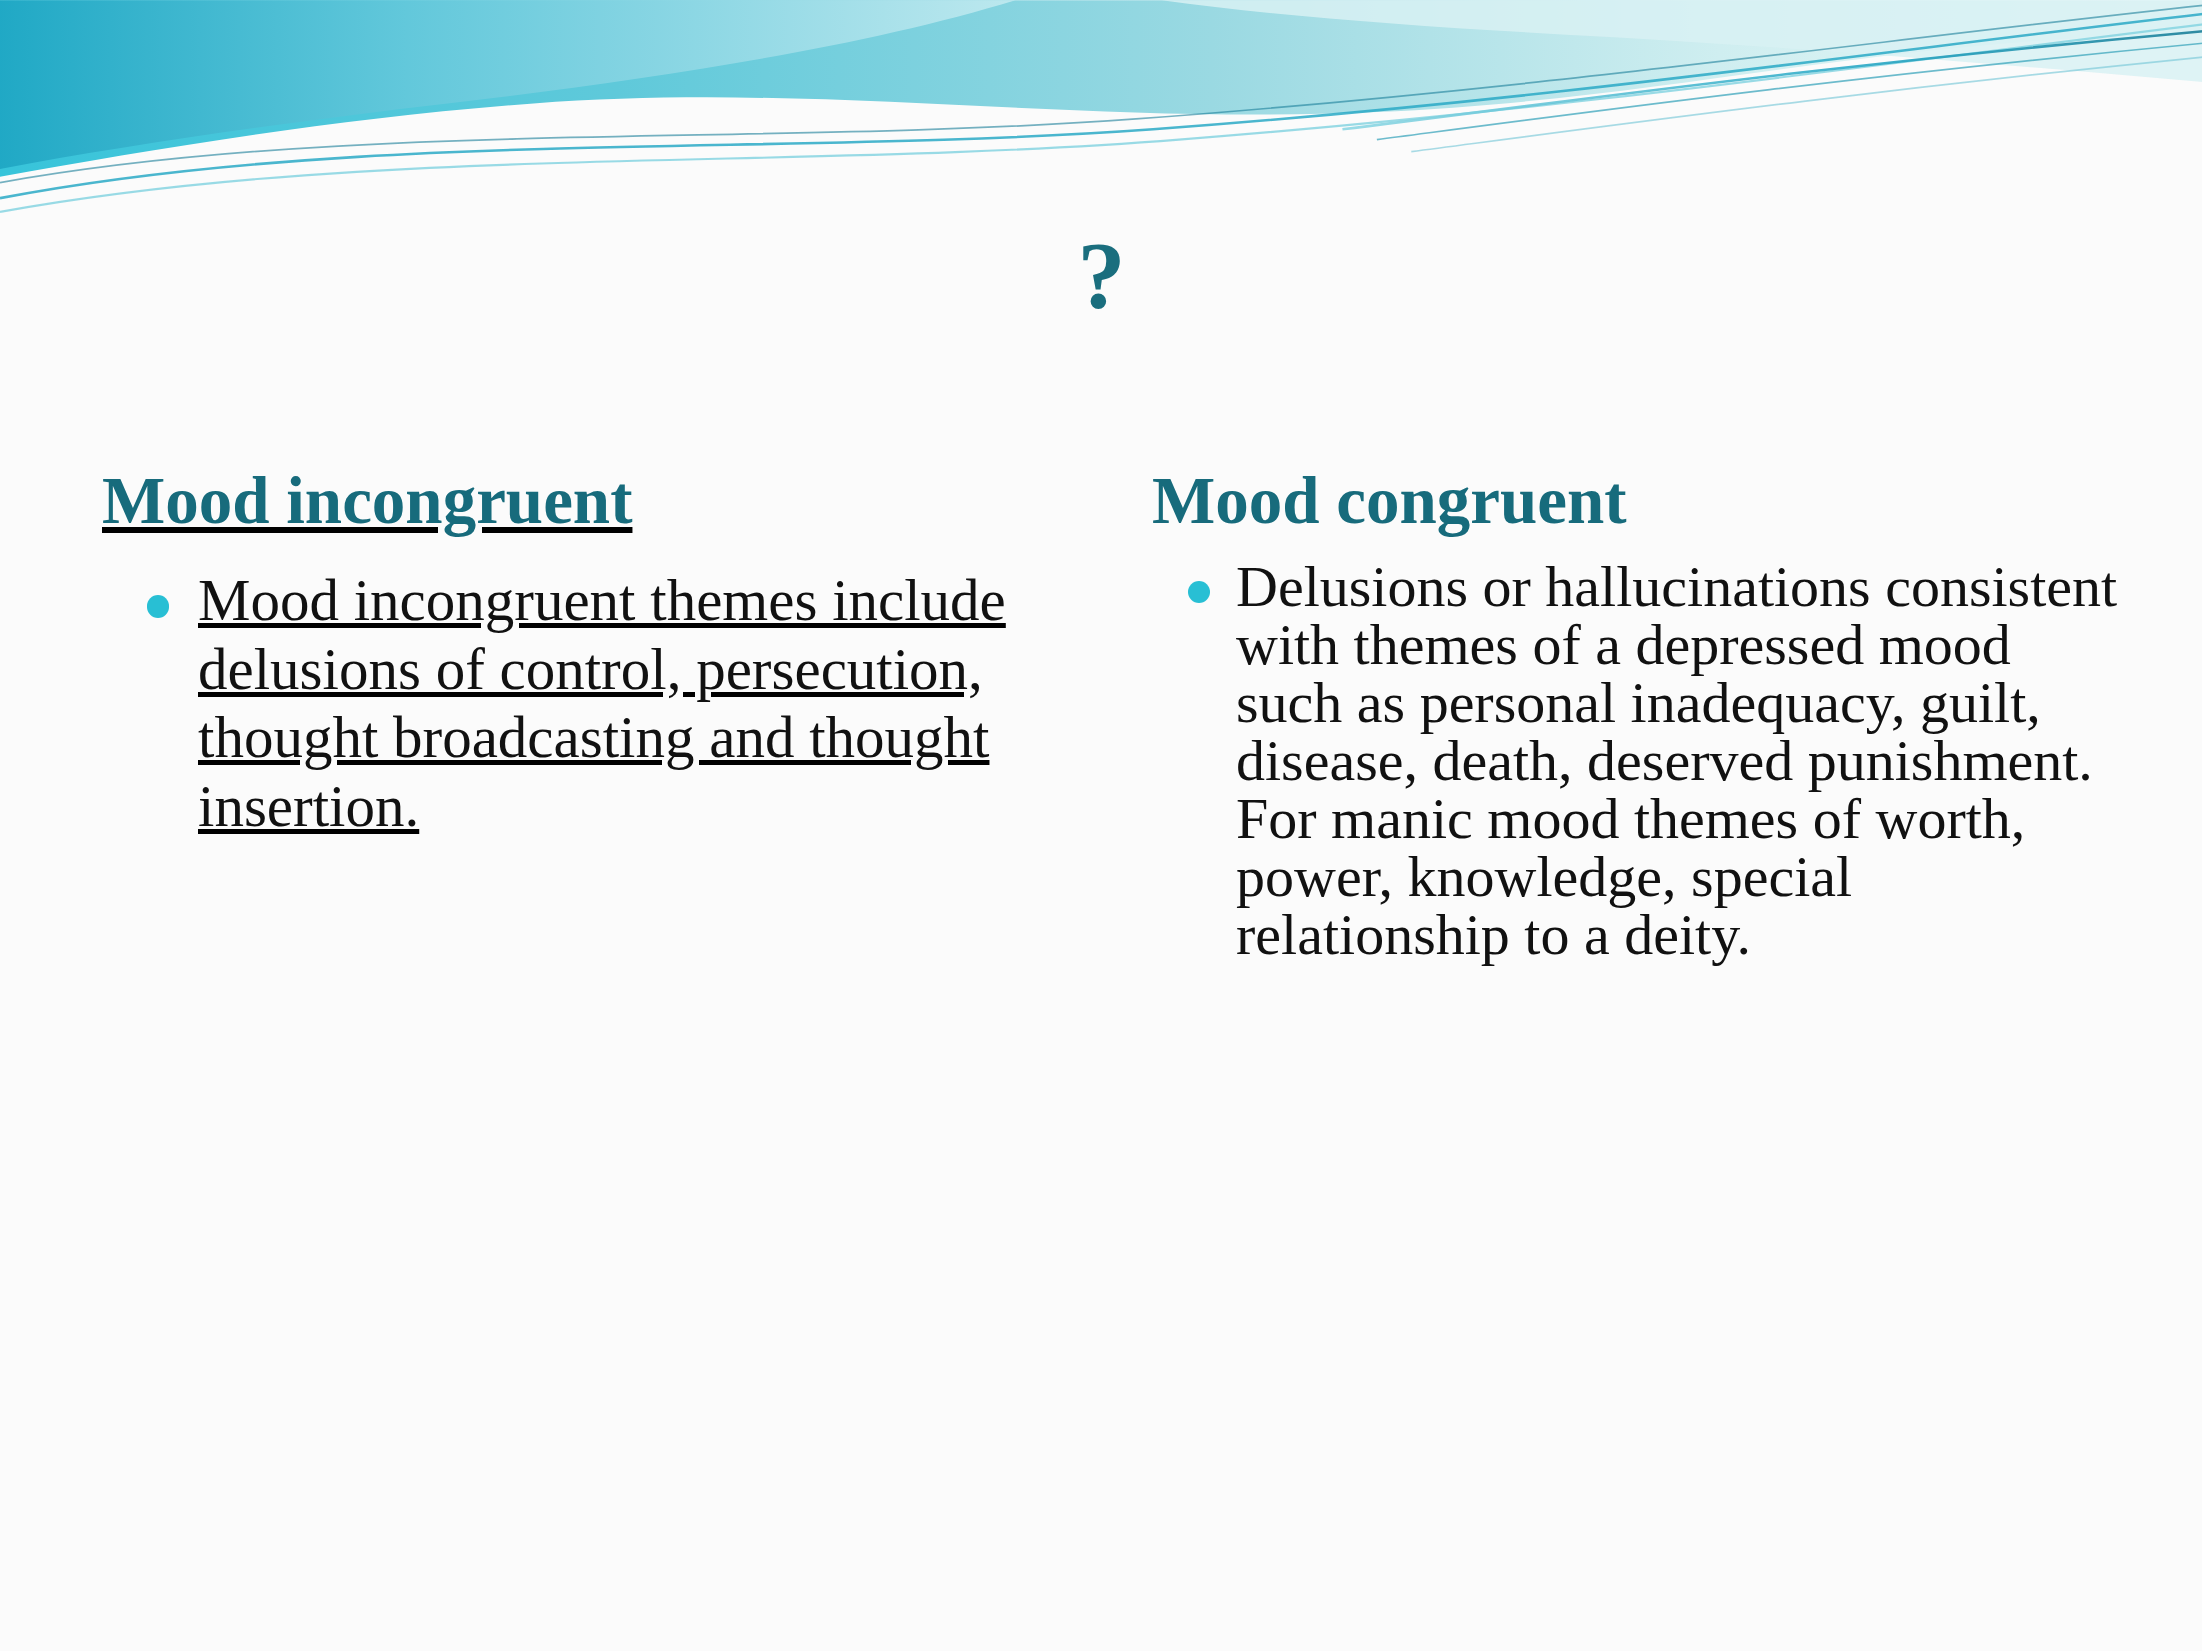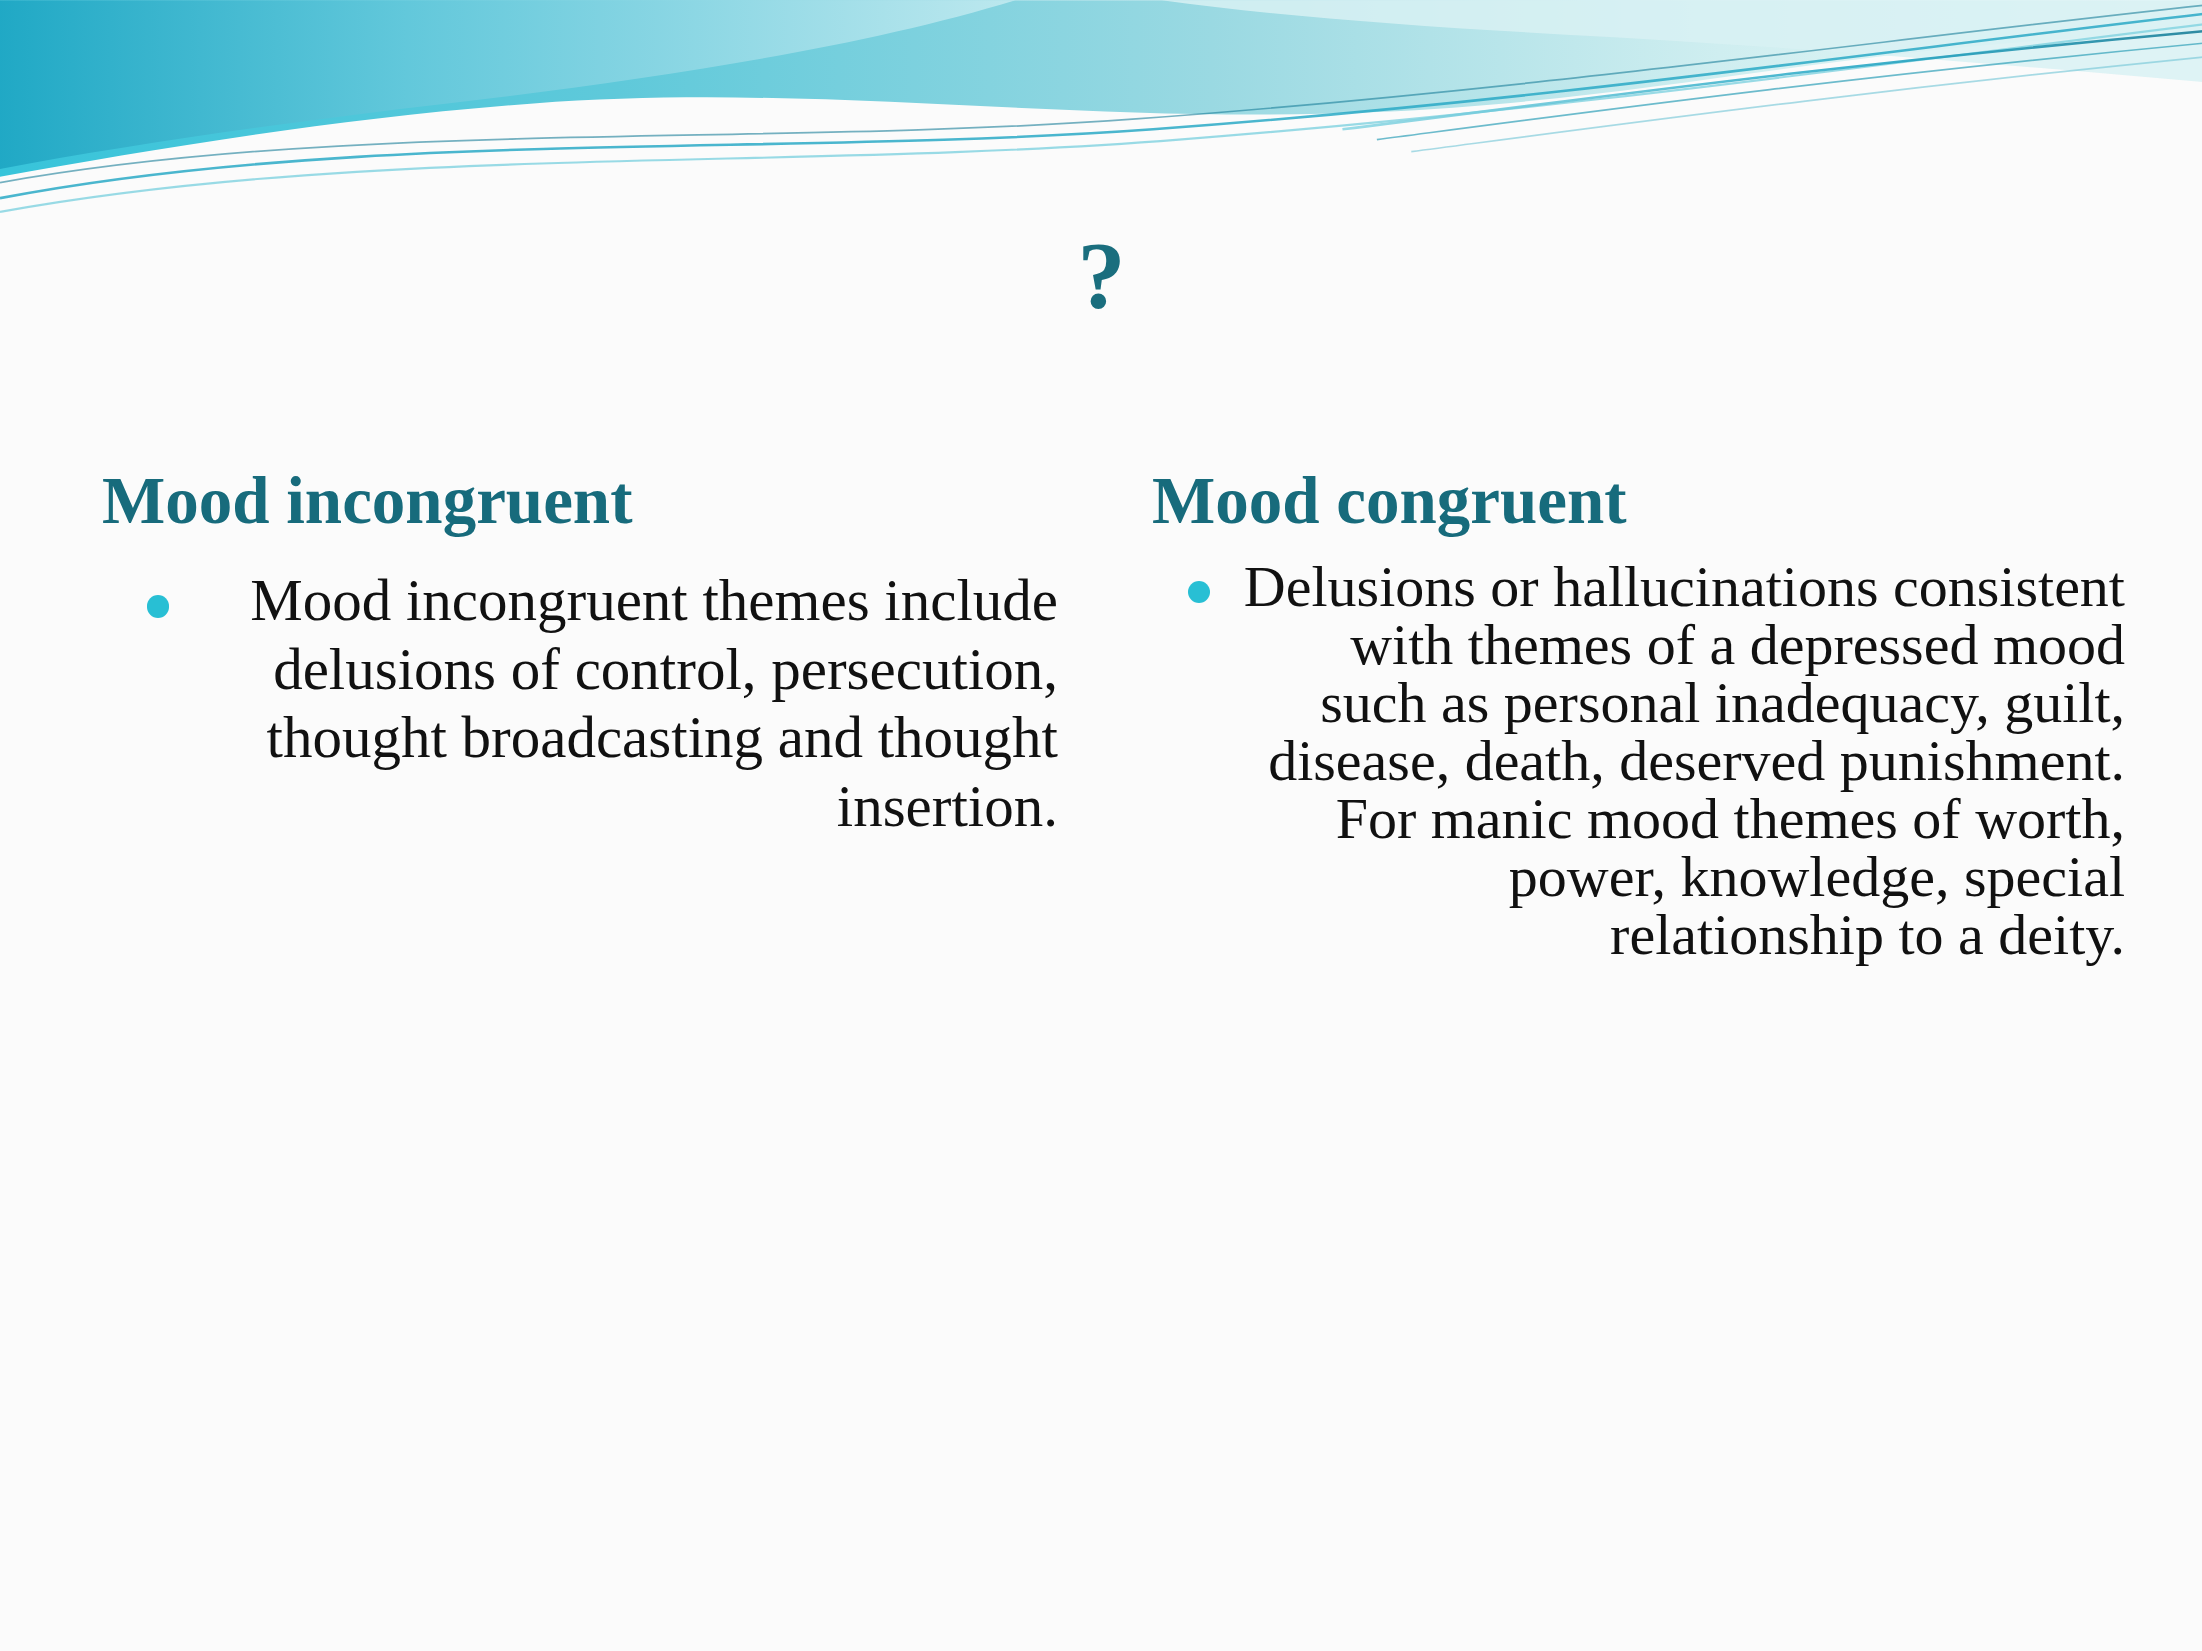--- a/index.html
+++ b/index.html
@@ -59,20 +59,21 @@
     align-items: flex-start;
   }
 
   .col {
     box-sizing: border-box;
   }
   .col-left {
     width: 1075px;
     padding-left: 102px;
     padding-right: 17px;
+    text-decoration: underline;
   }
   .col-right {
     width: 1127px;
     padding-left: 77px;
     padding-right: 77px;
   }
 
   .col-heading {
     font-size: 67px;
     font-weight: bold;
@@ -89,21 +90,21 @@
     list-style: none;
     margin: 0;
     padding: 0;
   }
   .bullet-item {
     position: relative;
     padding-left: 96px;
     font-size: 59px;
     line-height: 1.16;
     color: #111111;
-    text-align: right;
+    text-align: left;
   }
   .col-right .bullet-item {
     font-size: 58px;
     line-height: 1.0;
     padding-left: 84px;
   }
   .bullet-dot {
     position: absolute;
     left: 45px;
     top: 29px;

